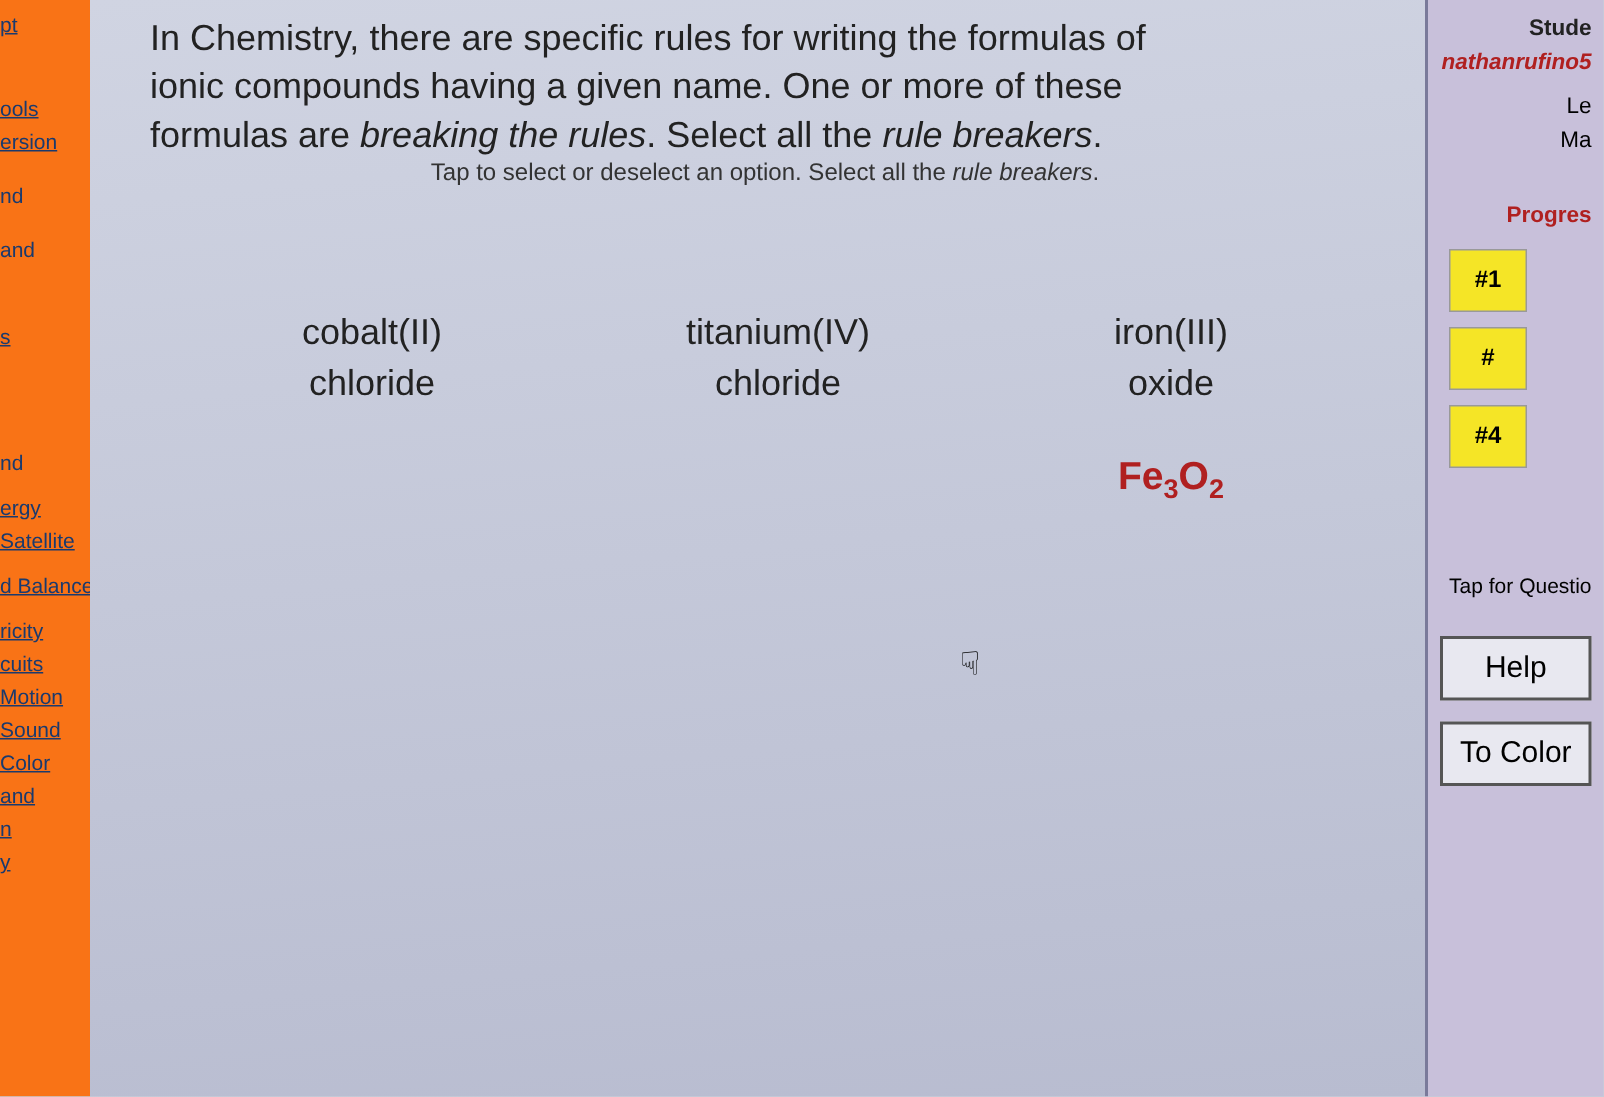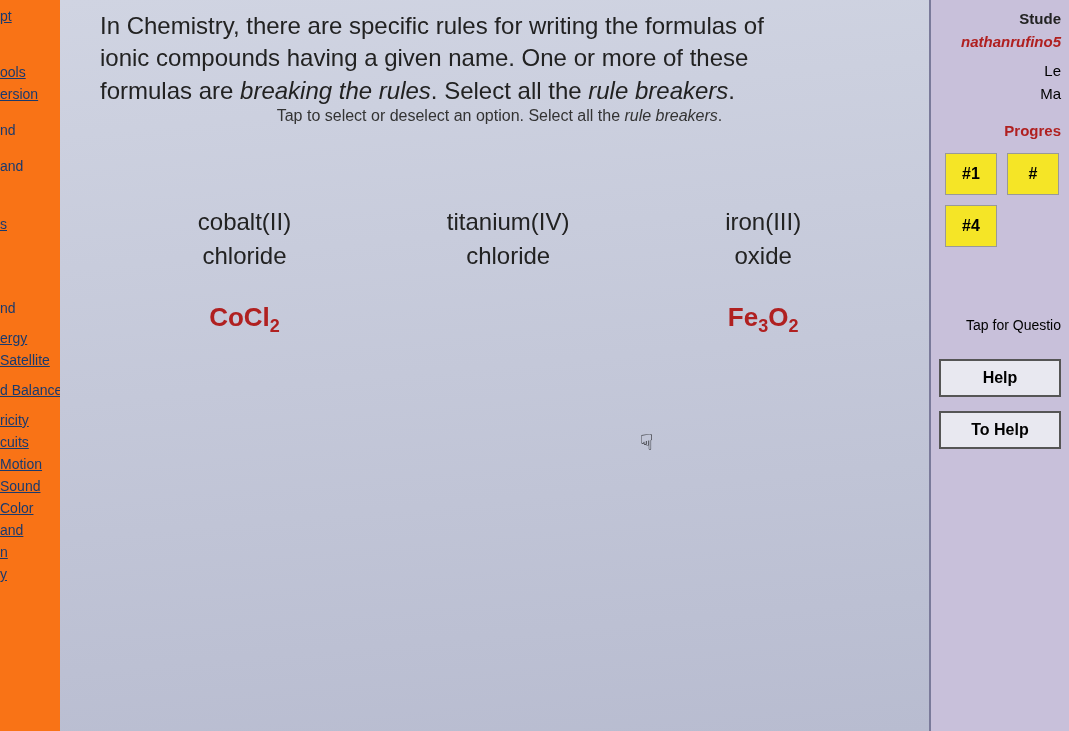--- a/index.html
+++ b/index.html
@@ -75,21 +75,21 @@
       vertical-align: sub;
     }
     .cursor-icon {
       position: absolute;
       left: 580px;
       top: 430px;
       font-size: 22px;
       pointer-events: none;
     }
     .rightbar {
-      width: 140px;
+      width: 119px;
       background: #c8c0da;
       border-left: 2px solid #7a7a9a;
       padding: 10px 8px;
       font-size: 15px;
       overflow: hidden;
     }
     .rightbar .heading {
       font-weight: bold;
       color: #222;
       text-align: right;
@@ -105,21 +105,21 @@
     }
     .rightbar .line {
       text-align: right;
       margin-bottom: 6px;
       white-space: nowrap;
     }
     .rightbar .progress-heading {
       font-weight: bold;
       color: #b02020;
       text-align: right;
-      margin: 20px 0 14px;
+      margin: 33px 0 14px;
     }
     .progress-boxes {
       display: flex;
       flex-wrap: wrap;
       gap: 10px;
       justify-content: flex-start;
       margin-bottom: 70px;
       padding-left: 6px;
     }
     .progress-box {
@@ -136,22 +136,22 @@
     .tap-q {
       font-size: 14px;
       text-align: right;
       margin-bottom: 26px;
       white-space: nowrap;
     }
     .right-btn {
       background: #e8e8f0;
       border: 2px solid #555;
       padding: 8px 10px;
-      font-size: 16px;
-      font-weight: bold;
+      font-size: 20px;
+      font-weight: normal;
       text-align: center;
       margin-bottom: 14px;
       cursor: pointer;
       white-space: nowrap;
     }
   </style>
 </head>
 <body>
 
 <div class="sidebar">
@@ -189,21 +189,20 @@
   </div>
 
   <div class="instruction">
     <span>Tap to select or deselect an option. Select all the </span><span class="italic">rule breakers</span><span>.</span>
   </div>
 
   <div class="options">
     <div class="option">
       <div class="name">cobalt(II)
 chloride</div>
-      <div class="formula"><span>CoCl</span><sub>2</sub><span></span></div>
     </div>
     <div class="option">
       <div class="name">titanium(IV)
 chloride</div>
     </div>
     <div class="option">
       <div class="name">iron(III)
 oxide</div>
       <div class="formula"><span>Fe</span><sub>3</sub><span>O</span><sub>2</sub></div>
     </div>
@@ -218,14 +217,14 @@
   <div class="line">Le</div>
   <div class="line">Ma</div>
   <div class="progress-heading">Progres</div>
   <div class="progress-boxes">
     <div class="progress-box">#1</div>
     <div class="progress-box">#</div>
     <div class="progress-box">#4</div>
   </div>
   <div class="tap-q">Tap for Questio</div>
   <div class="right-btn">Help</div>
-  <div class="right-btn">To Help</div>
+  <div class="right-btn">To Color</div>
 </div>
 
 </body></html>

